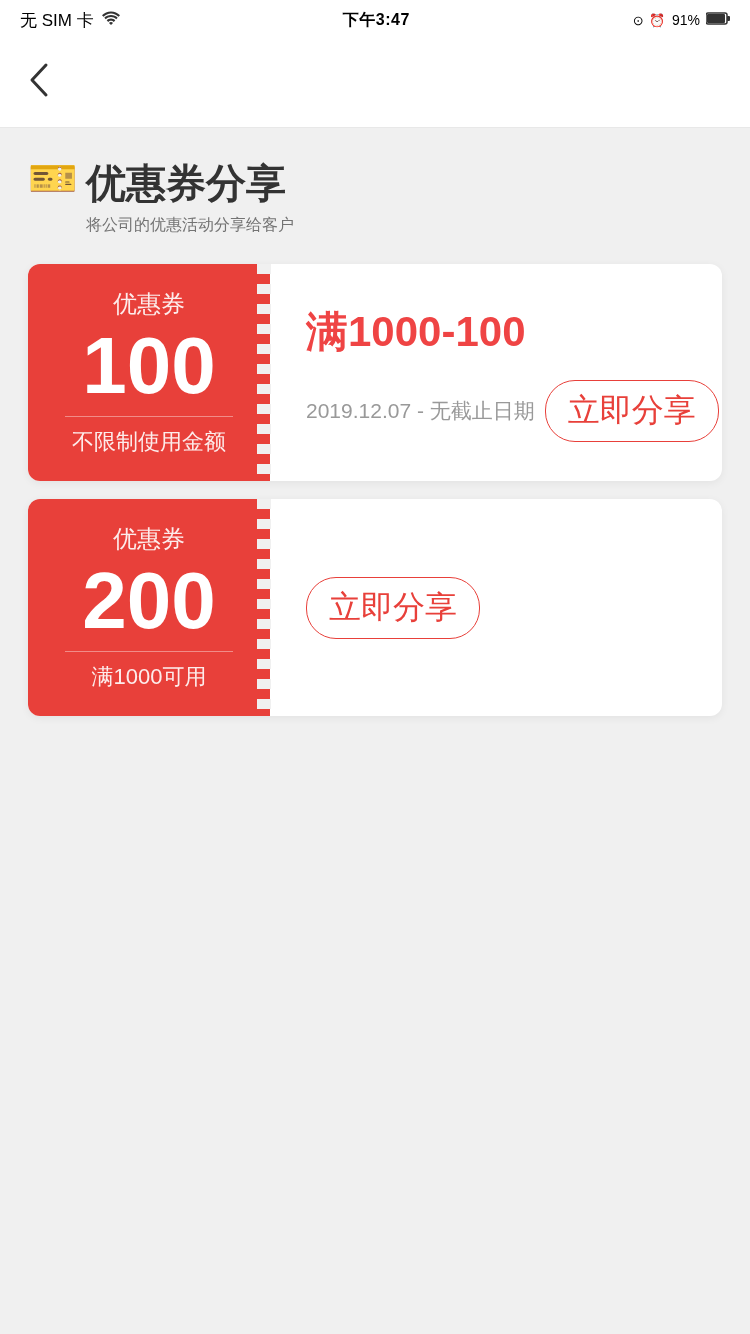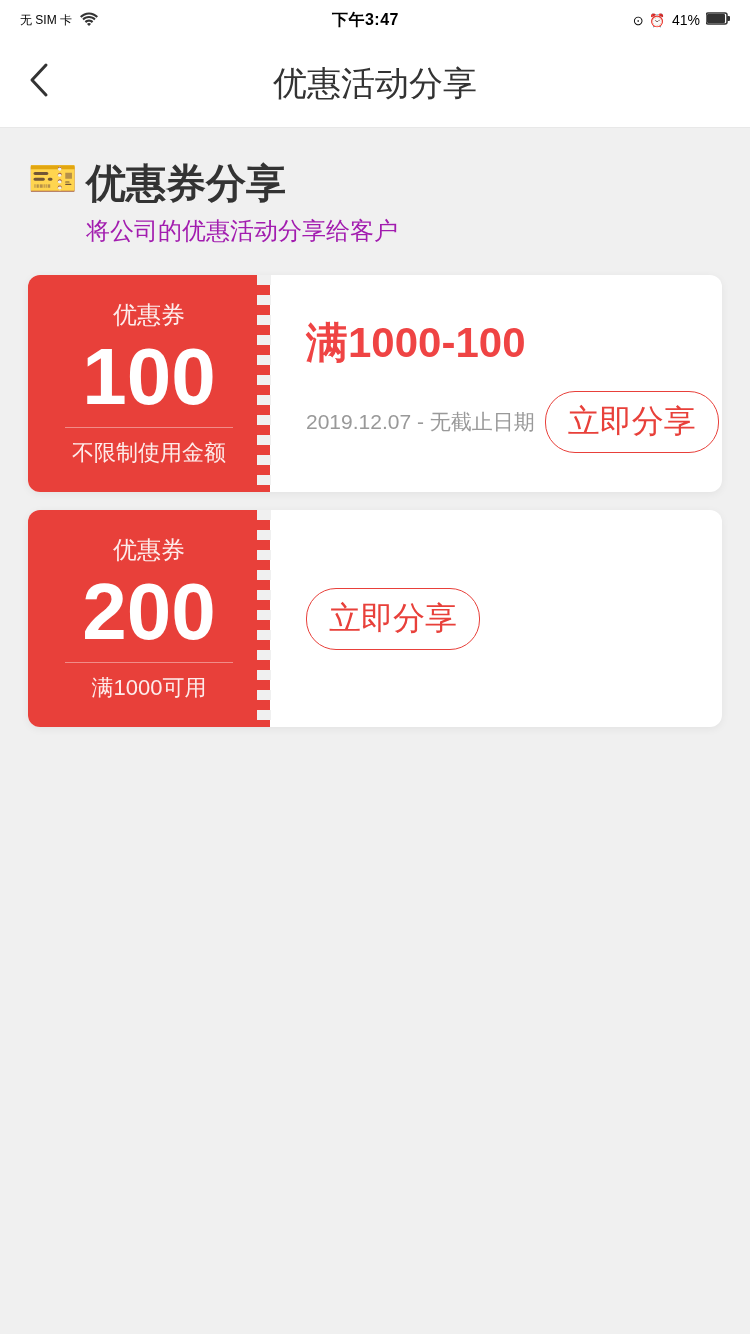--- a/index.html
+++ b/index.html
@@ -22,21 +22,21 @@
       align-items: center;
       justify-content: space-between;
       padding: 0 20px;
       font-size: 14px;
       font-weight: 500;
     }
     .status-left {
       display: flex;
       align-items: center;
       gap: 8px;
-      font-size: 12px;
+      font-size: 17px;
     }
     .status-center {
       font-size: 16px;
       font-weight: 600;
       letter-spacing: 0.5px;
     }
     .status-right {
       display: flex;
       align-items: center;
       gap: 6px;
@@ -80,22 +80,22 @@
       height: 44px;
       flex-shrink: 0;
     }
     .section-text h2 {
       font-size: 40px;
       font-weight: 600;
       color: #333;
       margin-bottom: 4px;
     }
     .section-text p {
-      font-size: 24px;
-      color: #a21caf;
+      font-size: 16px;
+      color: #737373;
     }
 
     
     .coupon-list {
       background: #f0f0f0;
       padding: 14px 28px 28px 28px;
       display: flex;
       flex-direction: column;
       gap: 18px;
     }
@@ -219,38 +219,37 @@
         <path d="M9 7.5C10.7 7.5 12.2 8.2 13.3 9.3L11.8 10.9C11.1 10.2 10.1 9.7 9 9.7C7.9 9.7 6.9 10.2 6.2 10.9L4.7 9.3C5.8 8.2 7.3 7.5 9 7.5Z" fill="#333"></path>
         <path d="M9 4C11.6 4 14 5 15.7 6.7L14.2 8.3C12.8 6.9 10.9 6 9 6C7.1 6 5.2 6.9 3.8 8.3L2.3 6.7C4 5 6.4 4 9 4Z" fill="#333"></path>
         <path d="M9 0.5C12.5 0.5 15.7 1.9 18 4.2L16.5 5.8C14.5 3.8 11.9 2.5 9 2.5C6.1 2.5 3.5 3.8 1.5 5.8L0 4.2C2.3 1.9 5.5 0.5 9 0.5Z" fill="#333"></path>
       </svg>
     </span>
   </div>
   <div class="status-center">下午3:47</div>
   <div class="status-right">
     <span style="font-size:13px;">⊙</span>
     <span style="font-size:13px;">⏰</span>
-    <span>41%</span>
+    <span>91%</span>
     <span>
       <svg width="24" height="13" viewBox="0 0 24 13">
         <rect x="0" y="1" width="21" height="11" rx="2" ry="2" fill="none" stroke="#333" stroke-width="1.5"></rect>
         <rect x="21" y="4" width="3" height="5" rx="1" fill="#333"></rect>
         <rect x="1" y="2" width="18" height="9" rx="1" fill="#333"></rect>
       </svg>
     </span>
   </div>
 </div>
 
 <div class="nav-bar">
   <div class="nav-back">
     <svg width="22" height="38" viewBox="0 0 22 38" fill="none">
       <path d="M18 4L4 19L18 34" stroke="#333" stroke-width="3" stroke-linecap="round" stroke-linejoin="round"></path>
     </svg>
   </div>
-  <h1 class="nav-title">优惠活动分享</h1>
 </div>
 
 <div class="section-header">
   <div class="section-icon" style="font-size:40px; line-height:44px;">🎫</div>
   <div class="section-text">
     <h2>优惠券分享</h2>
     <p>将公司的优惠活动分享给客户</p>
   </div>
 </div>
 

